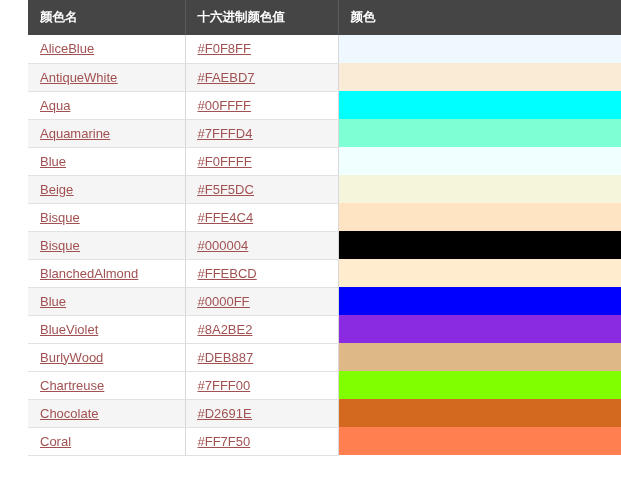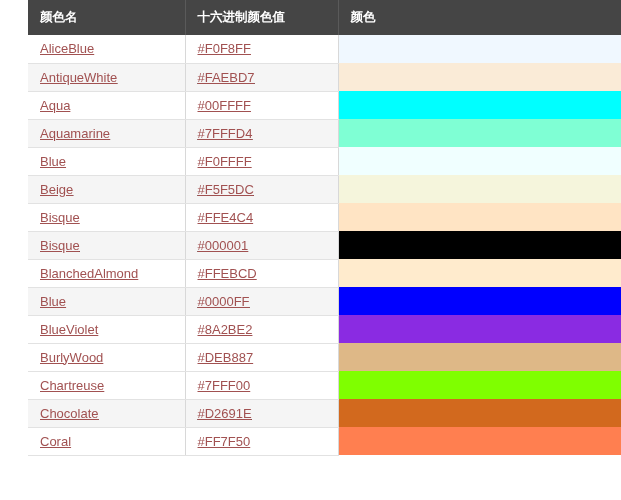--- a/index.html
+++ b/index.html
@@ -130,21 +130,21 @@
           <td class="cell-text"><a class="color-link">#F5F5DC</a></td>
           <td class="cell-swatch" style="background-color: rgb(245, 245, 220);"></td>
         </tr>
         <tr class="odd">
           <td class="cell-text"><a class="color-link">Bisque</a></td>
           <td class="cell-text"><a class="color-link">#FFE4C4</a></td>
           <td class="cell-swatch" style="background-color: rgb(255, 228, 196);"></td>
         </tr>
         <tr class="even">
           <td class="cell-text"><a class="color-link">Bisque</a></td>
-          <td class="cell-text"><a class="color-link">#000001</a></td>
+          <td class="cell-text"><a class="color-link">#000004</a></td>
           <td class="cell-swatch" style="background-color: rgb(0, 0, 0);"></td>
         </tr>
         <tr class="odd">
           <td class="cell-text"><a class="color-link">BlanchedAlmond</a></td>
           <td class="cell-text"><a class="color-link">#FFEBCD</a></td>
           <td class="cell-swatch" style="background-color: rgb(255, 235, 205);"></td>
         </tr>
         <tr class="even">
           <td class="cell-text"><a class="color-link">Blue</a></td>
           <td class="cell-text"><a class="color-link">#0000FF</a></td>

